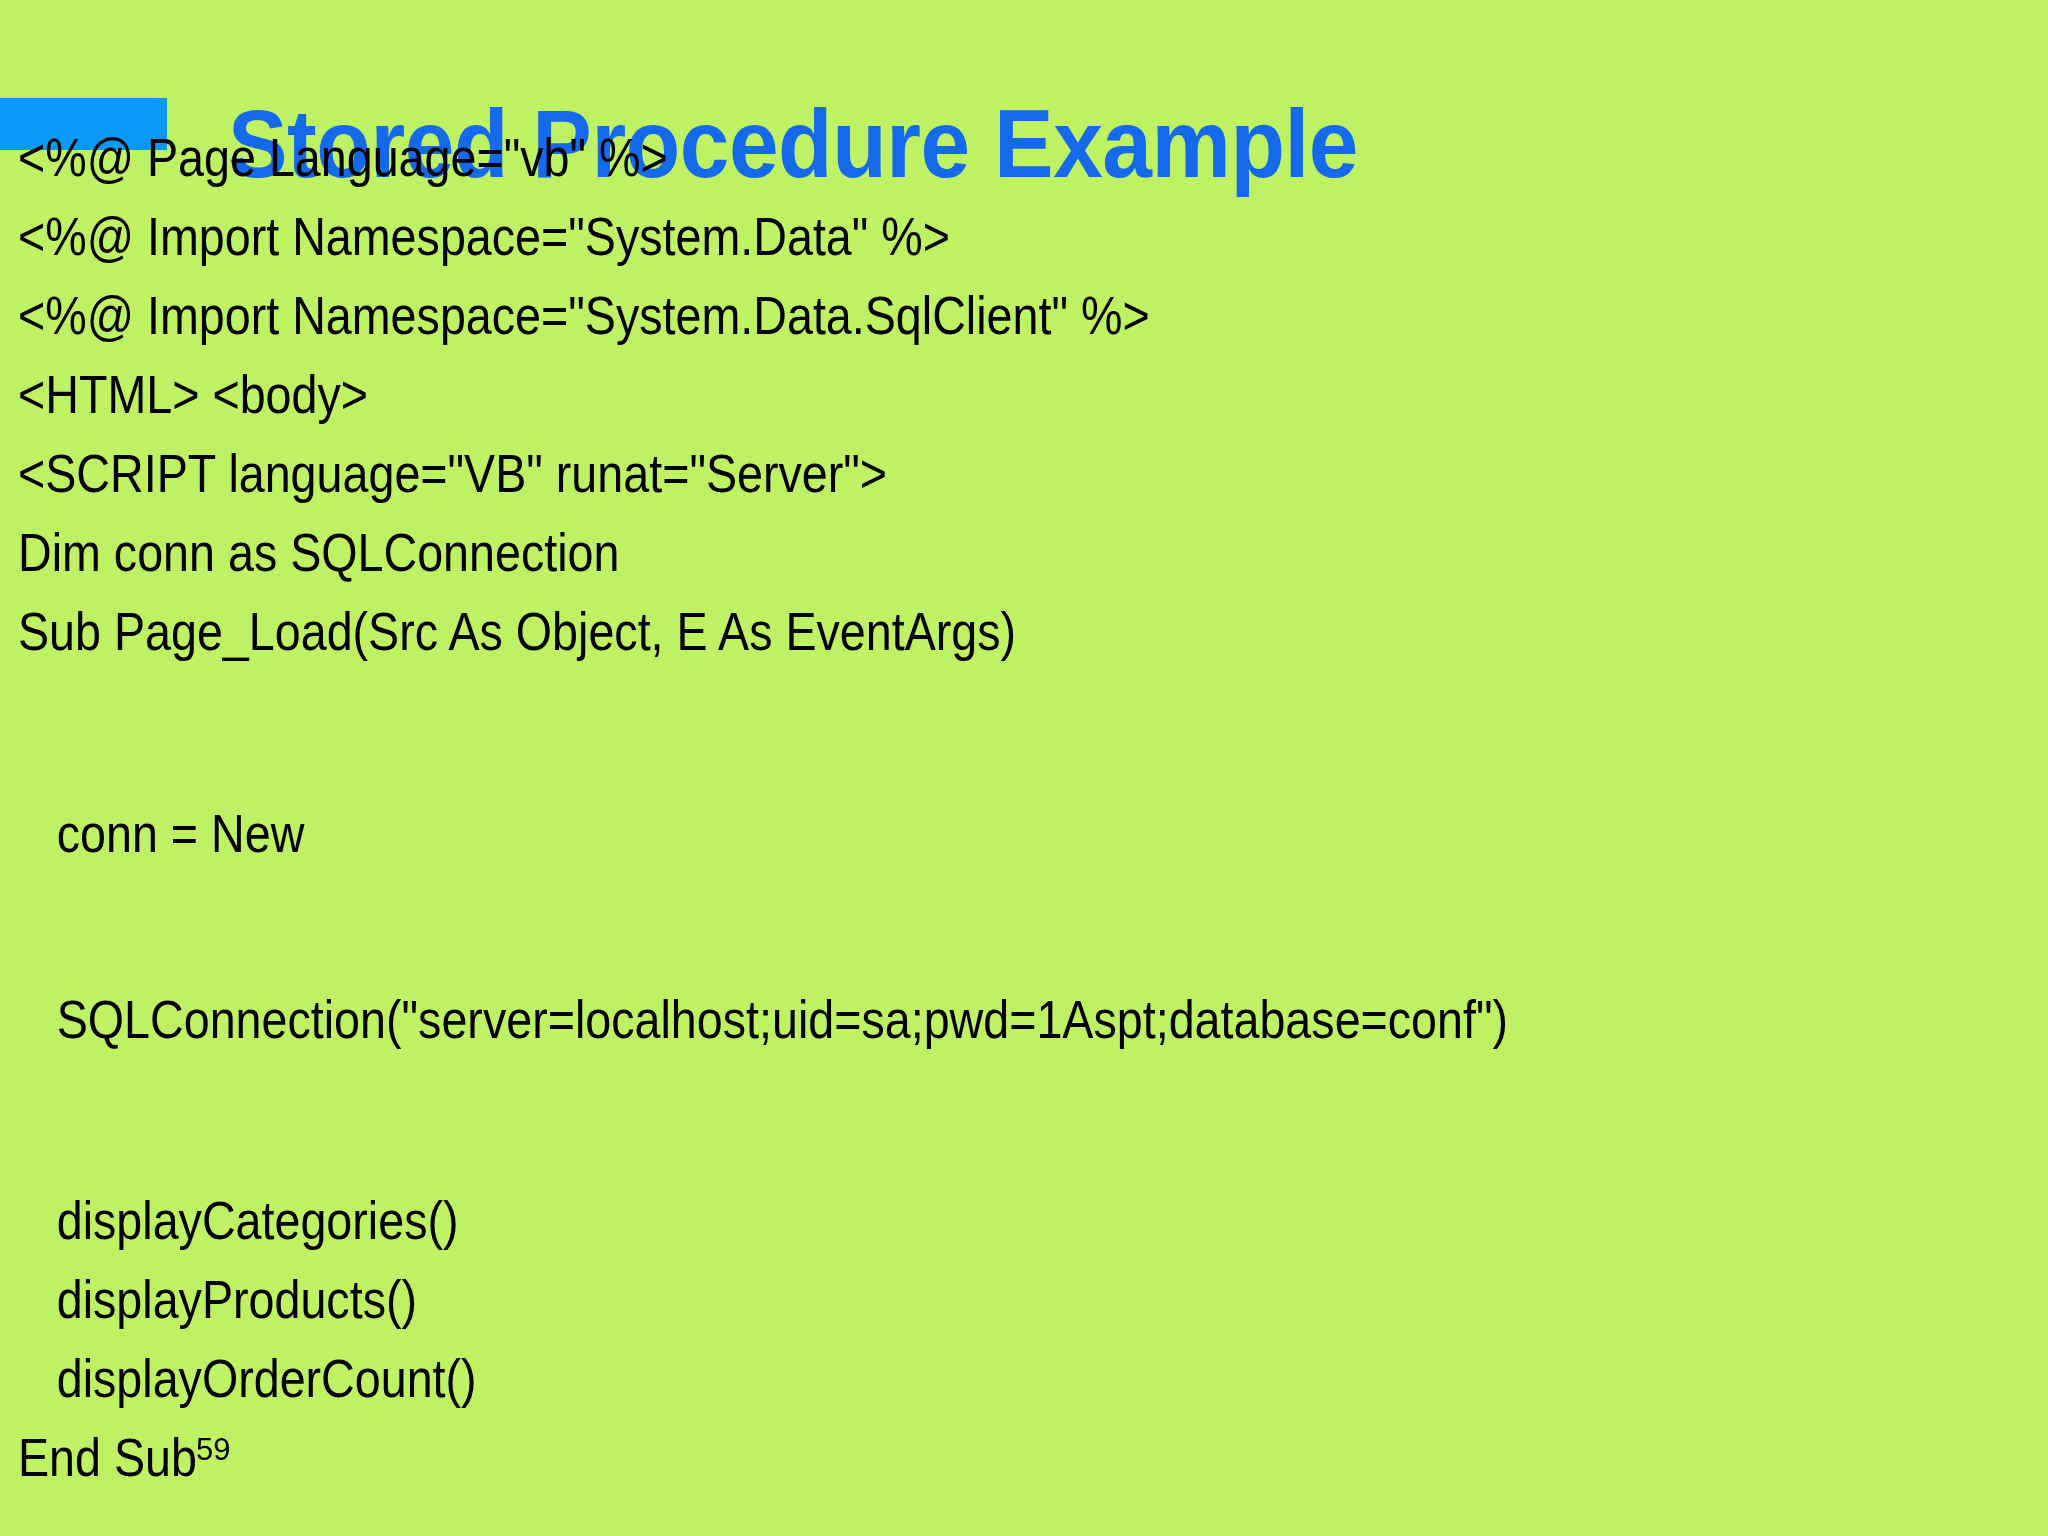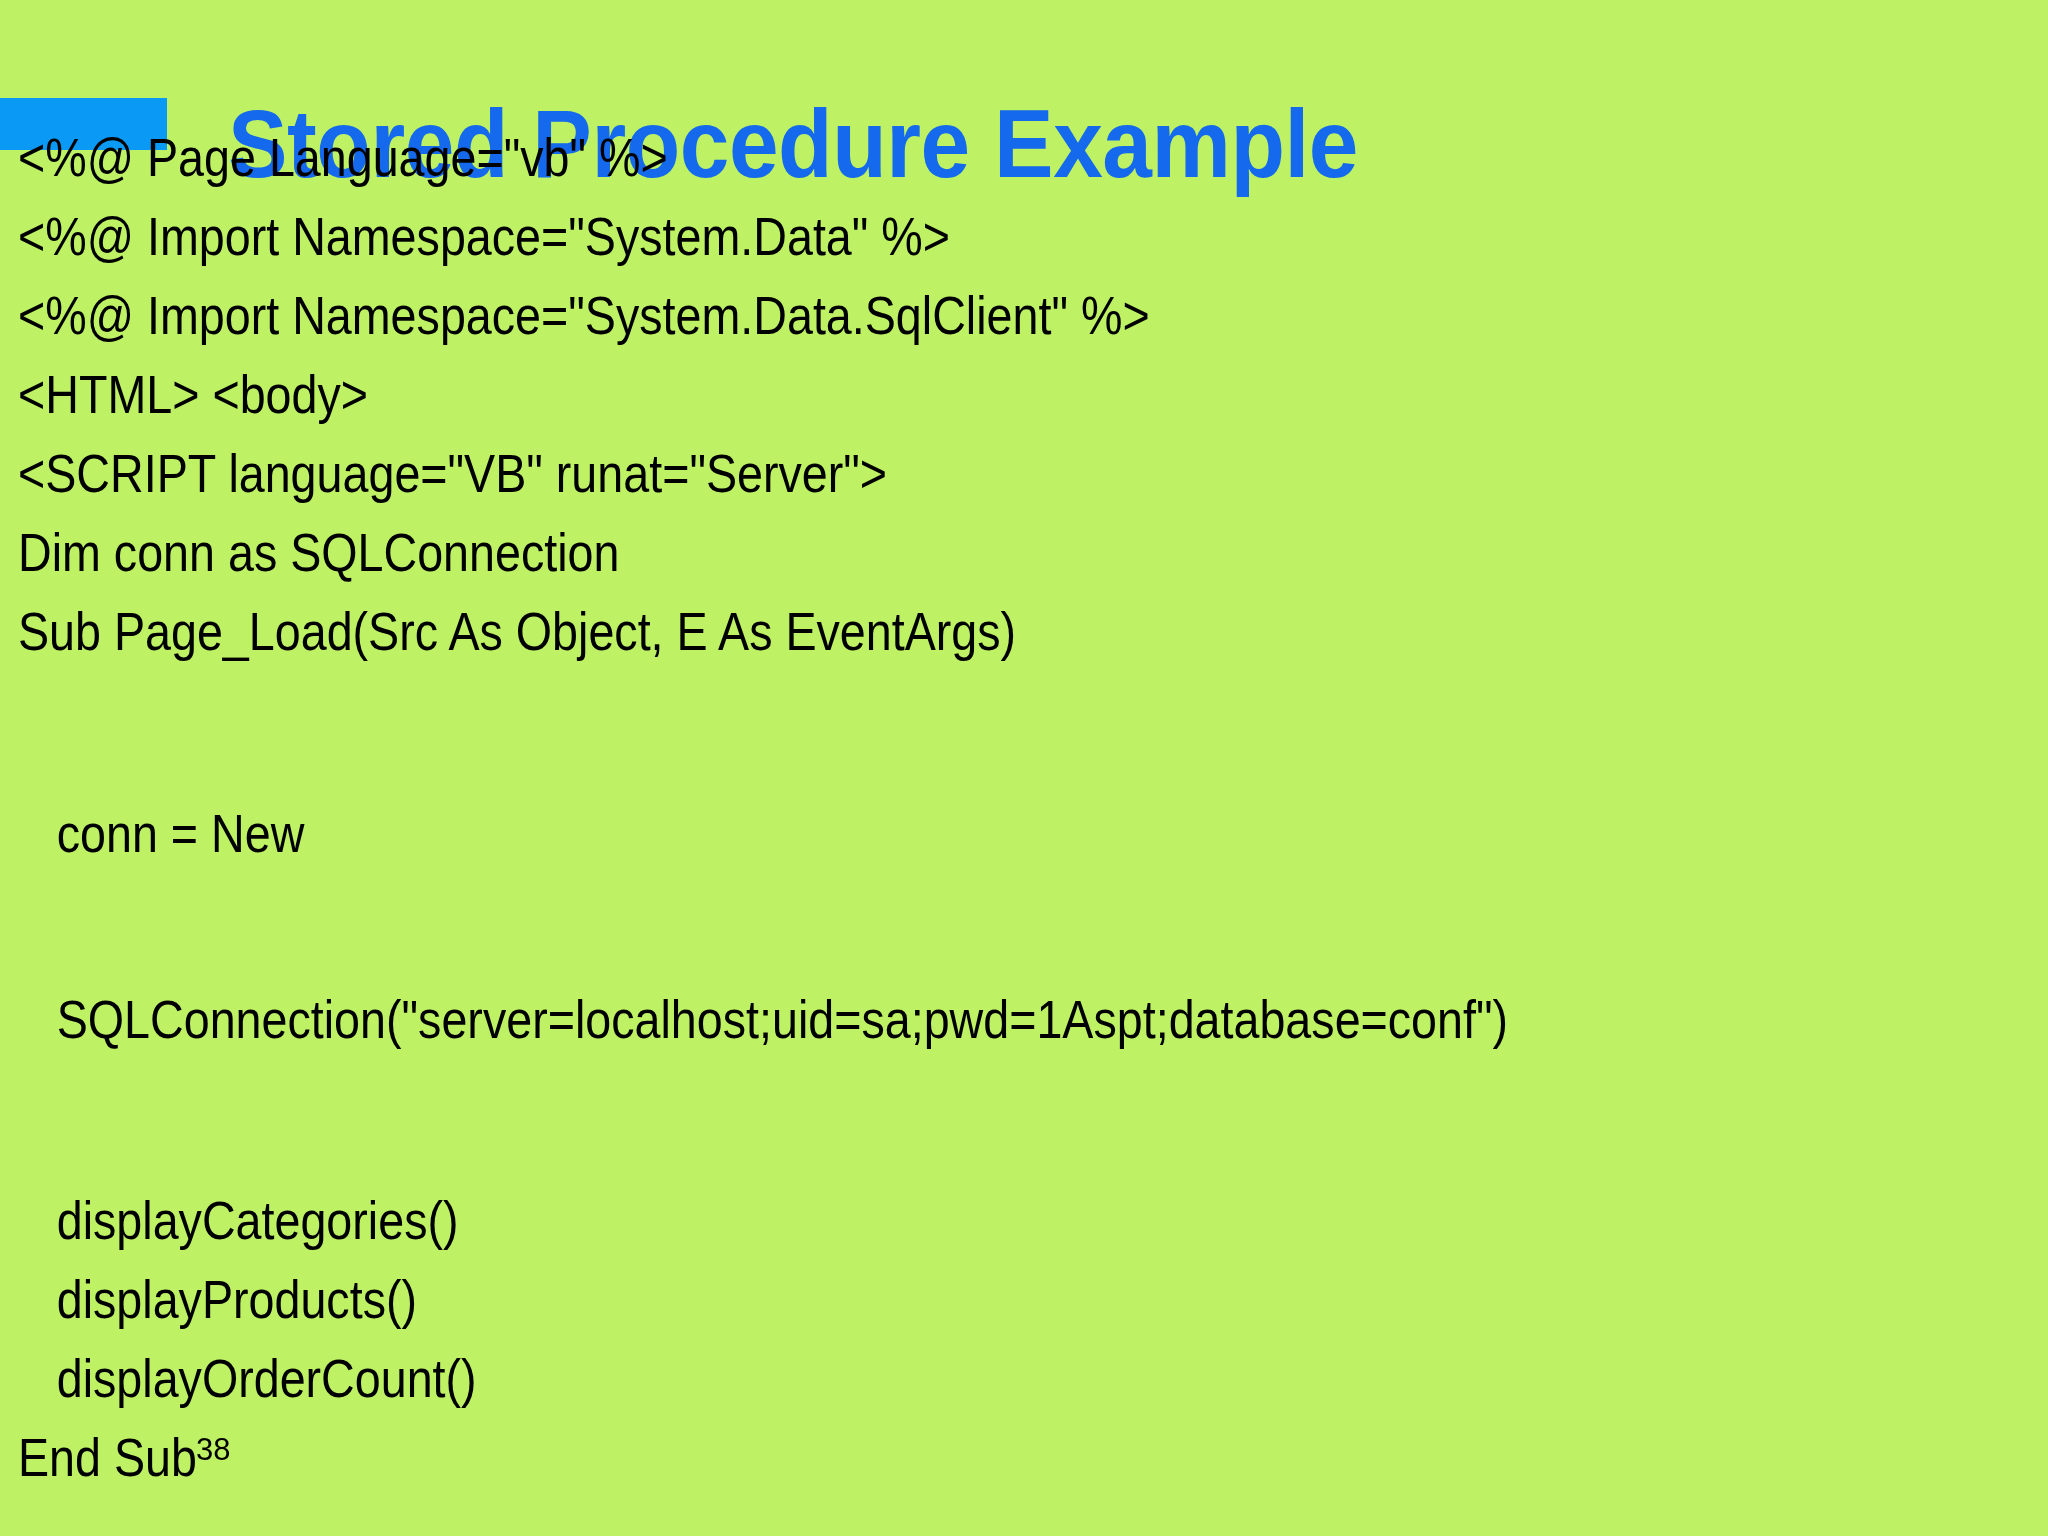--- a/index.html
+++ b/index.html
@@ -128,15 +128,15 @@
     <div class="code-line indent">displayCategories()</div>
 
     <div class="code-line indent">displayProducts()</div>
 
     <div class="code-line indent">displayOrderCount()</div>
 
     <div class="code-line">End Sub</div>
 
   </div>
 
-  <div class="page-number">38</div>
+  <div class="page-number">59</div>
 
 </div>
 
 </body></html>

